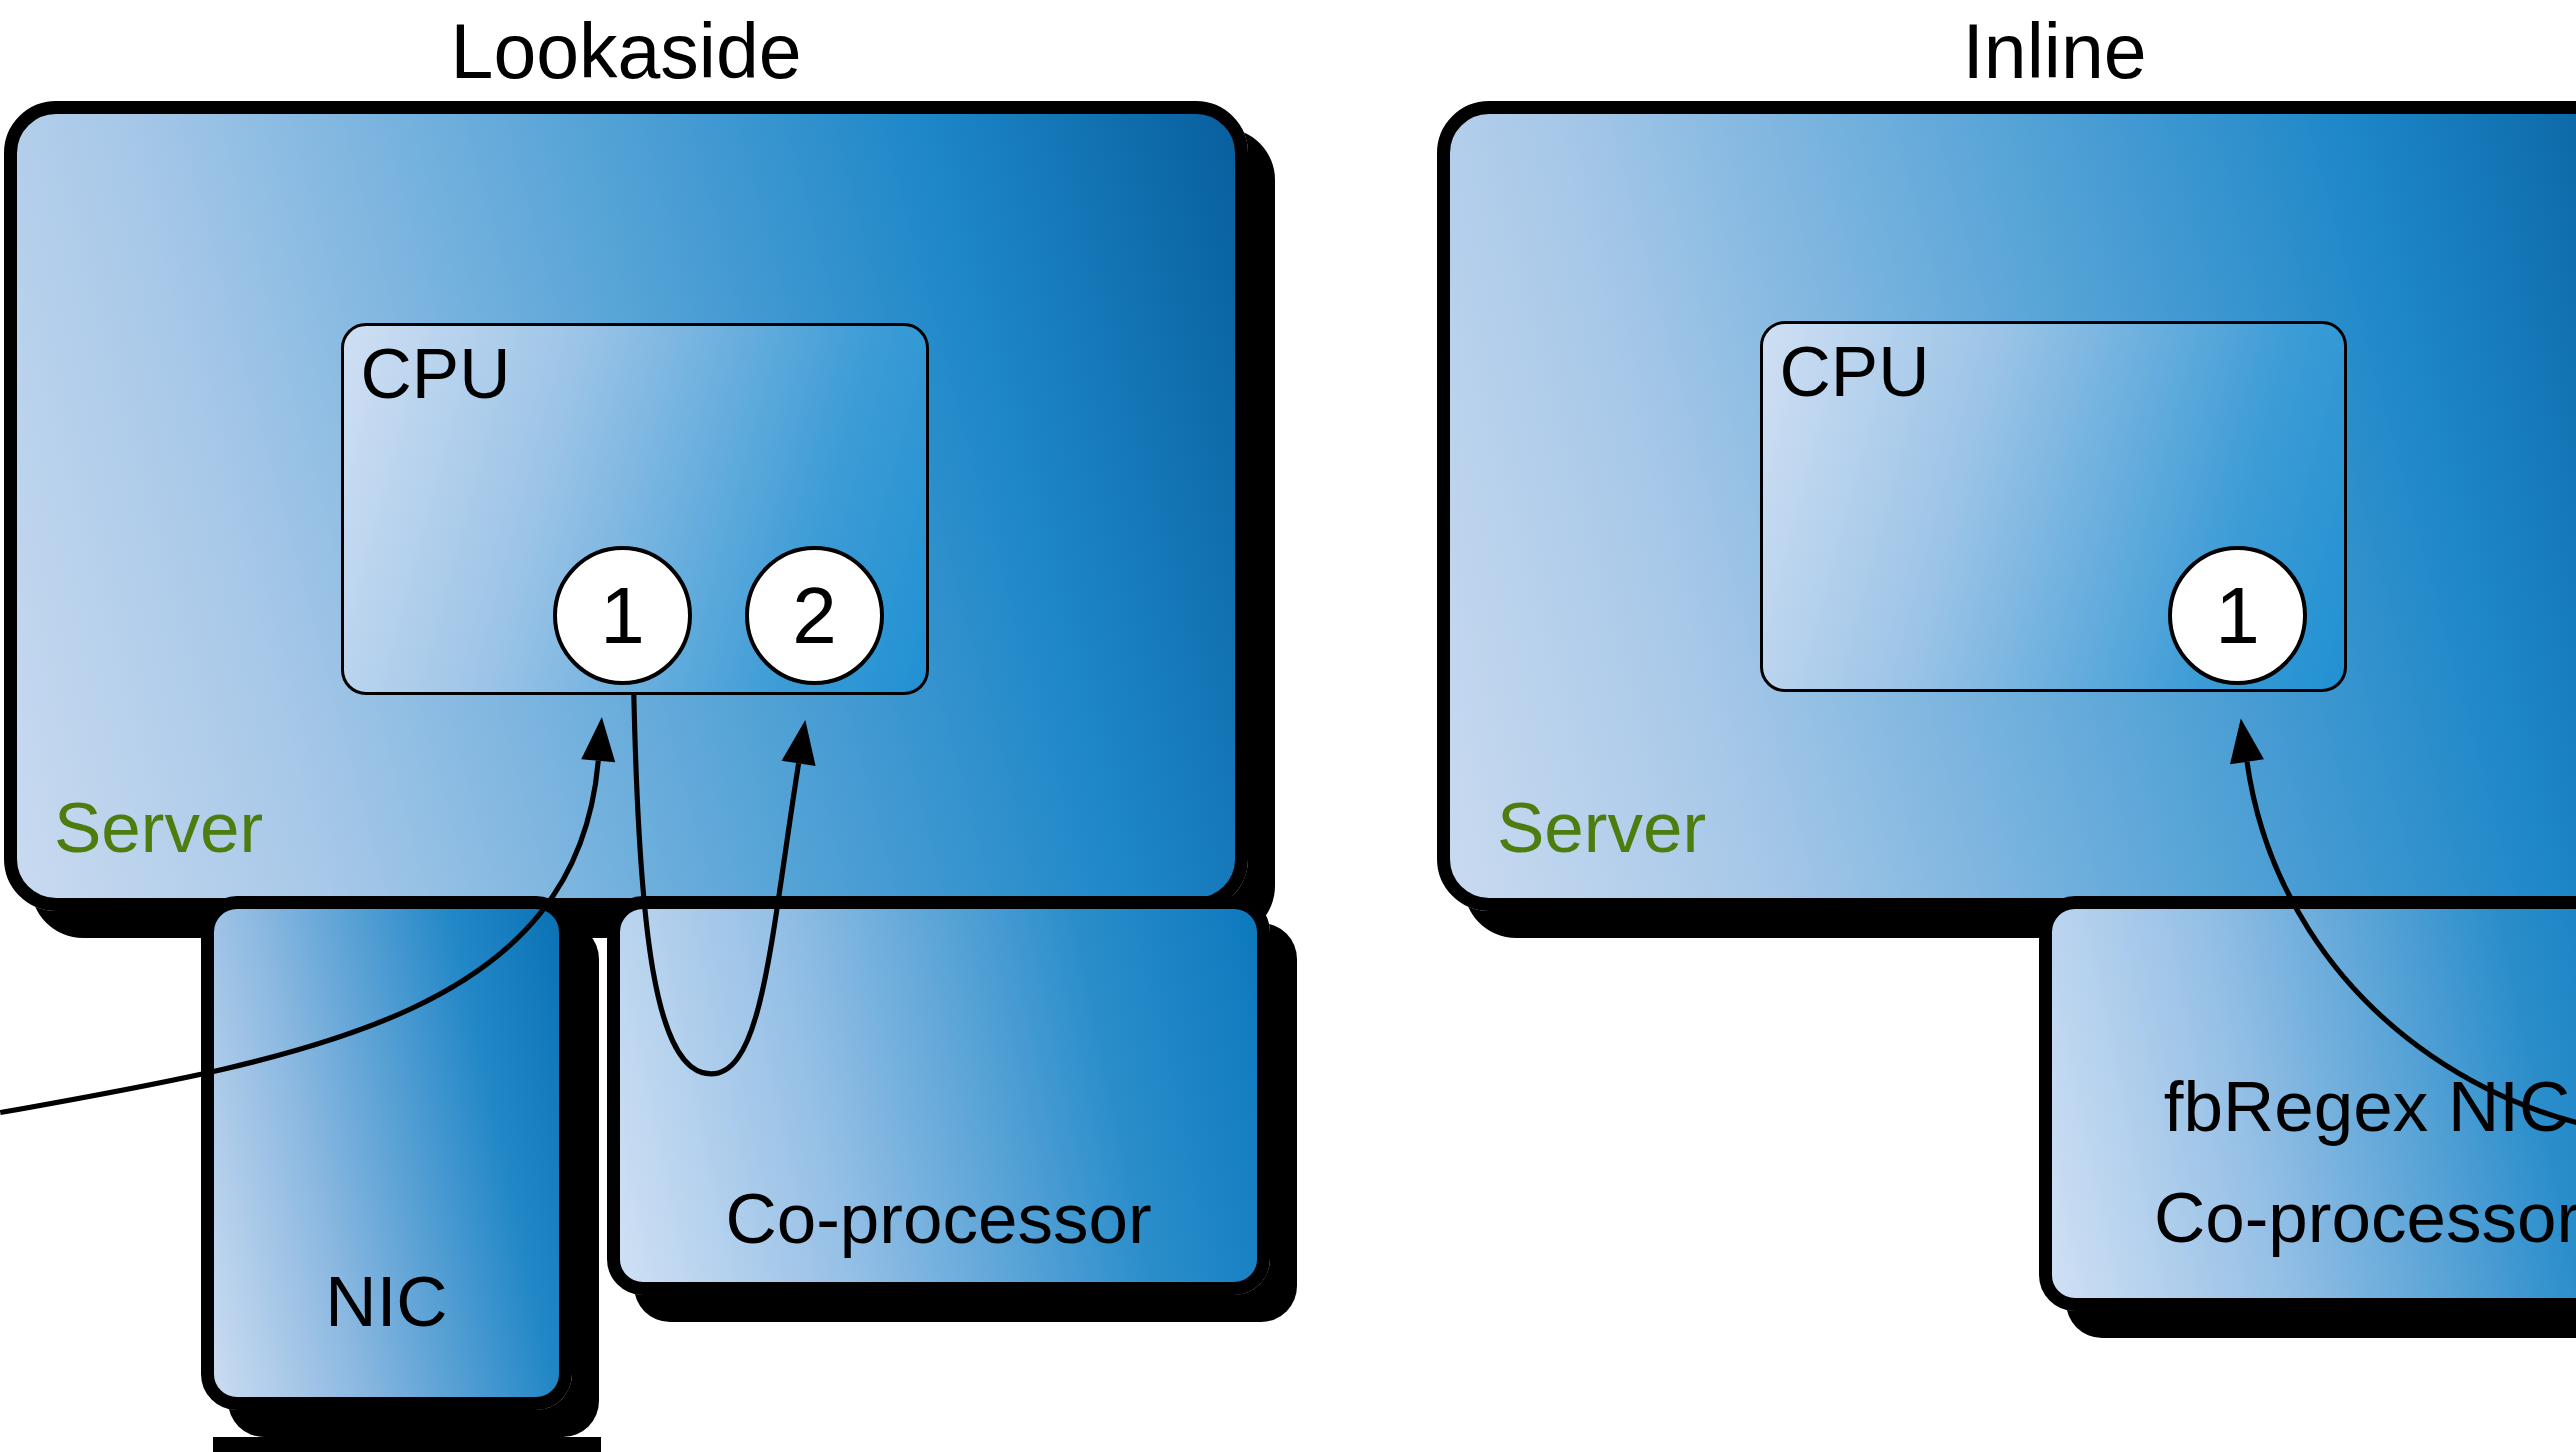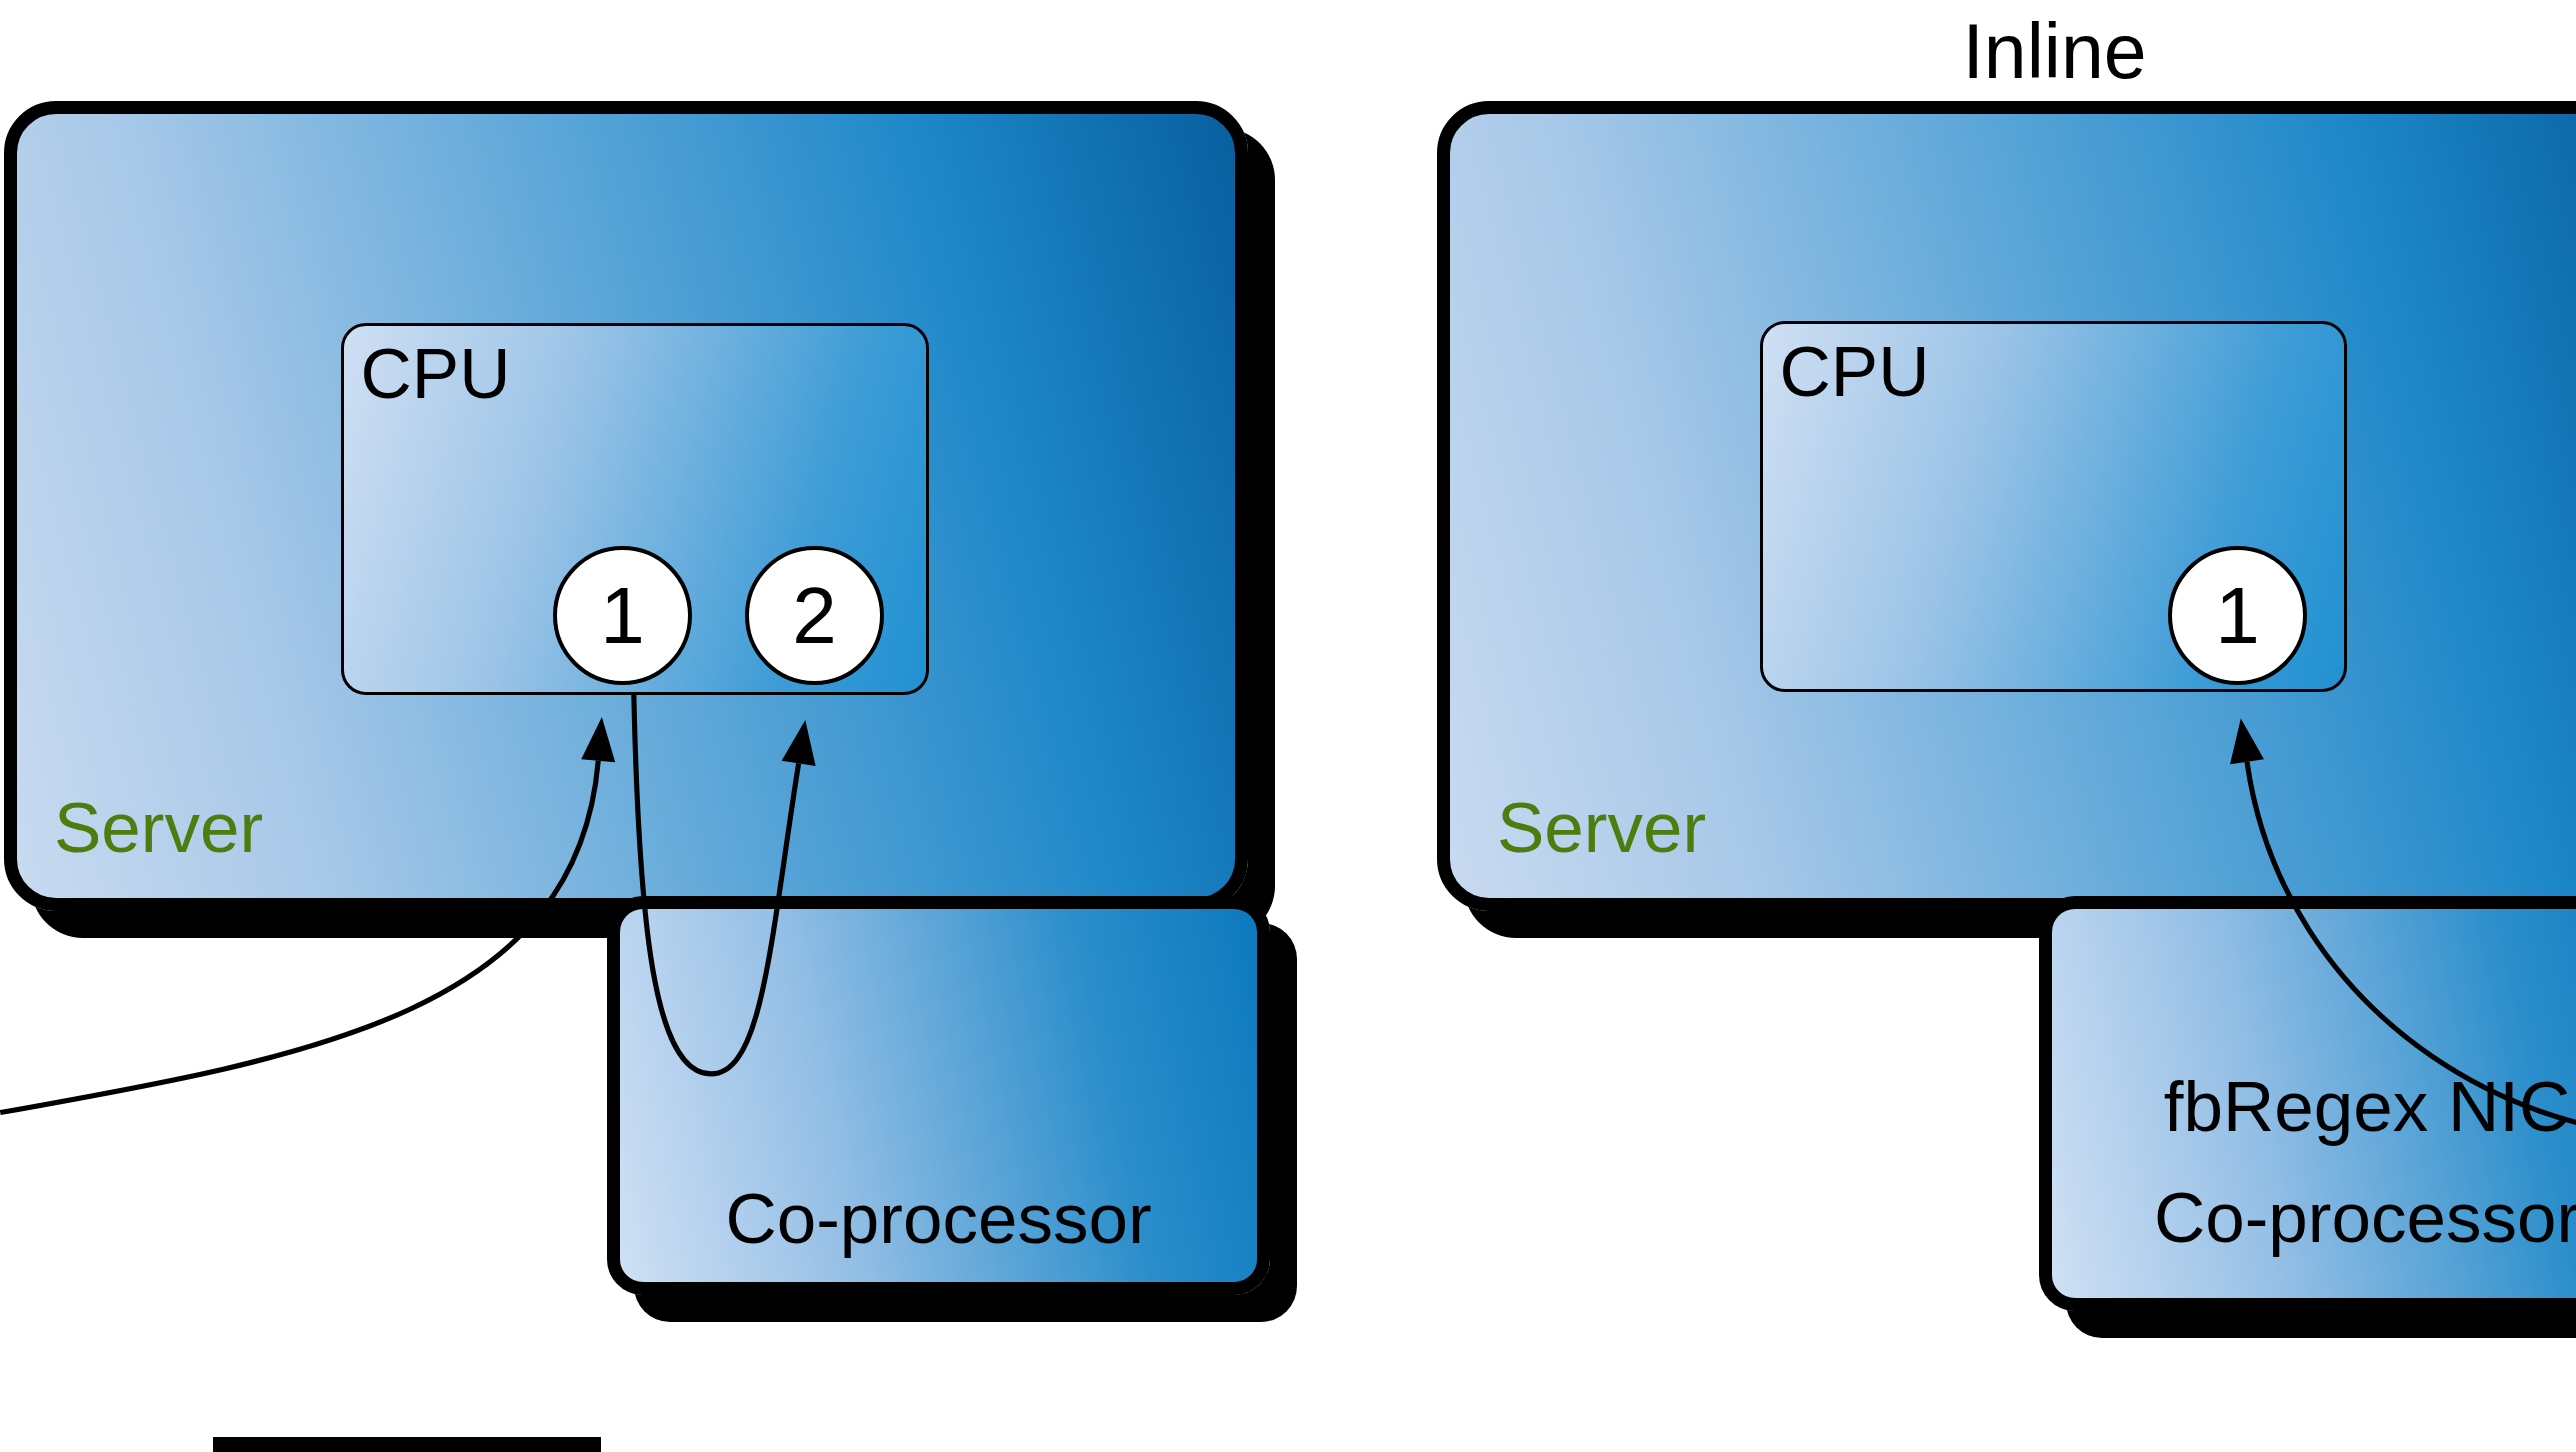--- a/index.html
+++ b/index.html
@@ -53,25 +53,29 @@
   }
   .box-label.two-line{line-height:111px;}
   #arrows{position:absolute;left:0;top:0;pointer-events:none;}
   #bottom-bar{position:absolute;background:#000;}
 </style>
 </head>
 <body>
 
 <div id="canvas">
 
+  <div class="title" style="left:4.1px;width:1244px;">Lookaside</div>
   <div class="title" style="left:1437px;width:1235px;">Inline</div>
 
   <div class="shadow-box server" style="left:4.1px;top:101px;width:1244px;height:810px;"></div>
   <div class="server-label" style="left:54px;top:787px;">Server</div>
 
+  <div class="shadow-box subbox nicbox" style="left:201px;top:896px;width:371px;height:514px;">
+    <div class="box-label" style="bottom:54px;">NIC</div>
+  </div>
 
   <div class="shadow-box subbox" style="left:607px;top:896px;width:663px;height:399px;">
     <div class="box-label" style="bottom:21.6px;">Co-processor</div>
   </div>
 
   <div class="cpu" style="left:341px;top:323px;width:588px;height:372px;">
     <div class="cpu-label">CPU</div>
   </div>
 
   <div class="marker" style="left:553px;top:546px;">

